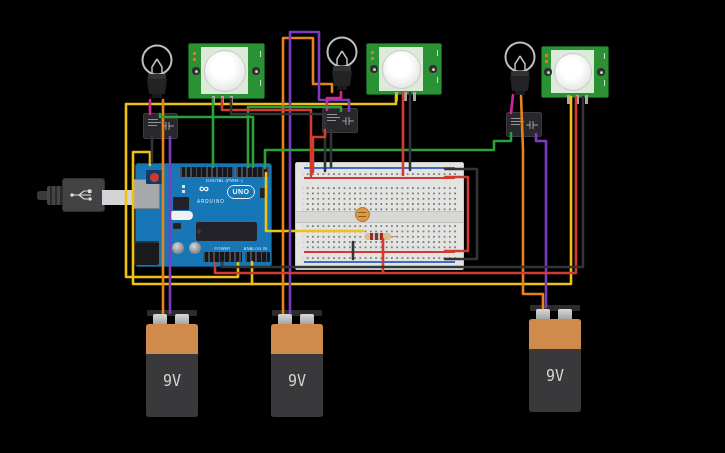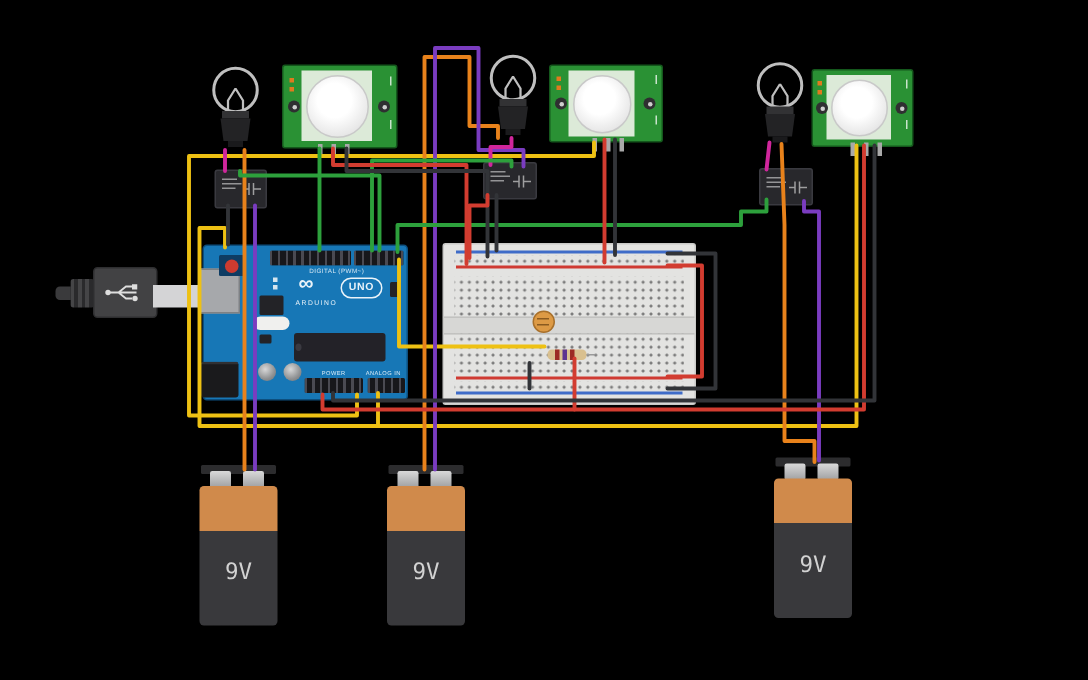--- a/index.html
+++ b/index.html
@@ -63,21 +63,21 @@
   #bb-channel{position:absolute;left:0;top:48px;width:167px;height:10px;background:#d7d7d5;
               border-top:1px solid #c2c2c0;border-bottom:1px solid #c2c2c0;}
   #ldr{position:absolute;left:59px;top:44px;width:13px;height:13px;border-radius:50%;
        background:#dd9a45;border:1px solid #a8702b;z-index:12;}
   #ldr i{position:absolute;left:2px;top:4px;width:8px;height:3px;border-bottom:1px solid #8a5a20;border-top:1px solid #8a5a20;}
   #resistor{position:absolute;left:69px;top:70px;width:26px;height:7px;background:#d9c08f;border-radius:3px;z-index:12;}
   #resistor i{position:absolute;top:0;width:3px;height:7px;}
   #resistor .lead{position:absolute;left:26px;top:2.7px;width:6px;height:1.5px;background:#9a9a9a;}
 
   
-  .battery{z-index:10;width:52px;height:136px;}
+  .battery{z-index:10;width:52px;height:136px;margin-left:13px;}
   .battery .cap{position:absolute;left:1px;top:0;width:50px;height:6px;background:#2c2c2e;border-radius:1px;}
   .battery .term{position:absolute;top:4px;width:14px;height:11px;border-radius:1.5px;
                  background:linear-gradient(180deg,#d9d9d9,#9fa0a2);}
   .battery .body{position:absolute;left:0;top:14px;width:52px;height:93px;border-radius:3px;
                  background:linear-gradient(180deg,#d08a4b 0 32%,#39393c 32% 100%);}
   .battery .v{position:absolute;left:0;top:62px;width:52px;text-align:center;color:#d2d2d2;
               font-family:"DejaVu Sans Mono",monospace;font-size:15px;}
 
   
   .usb{z-index:12;}

